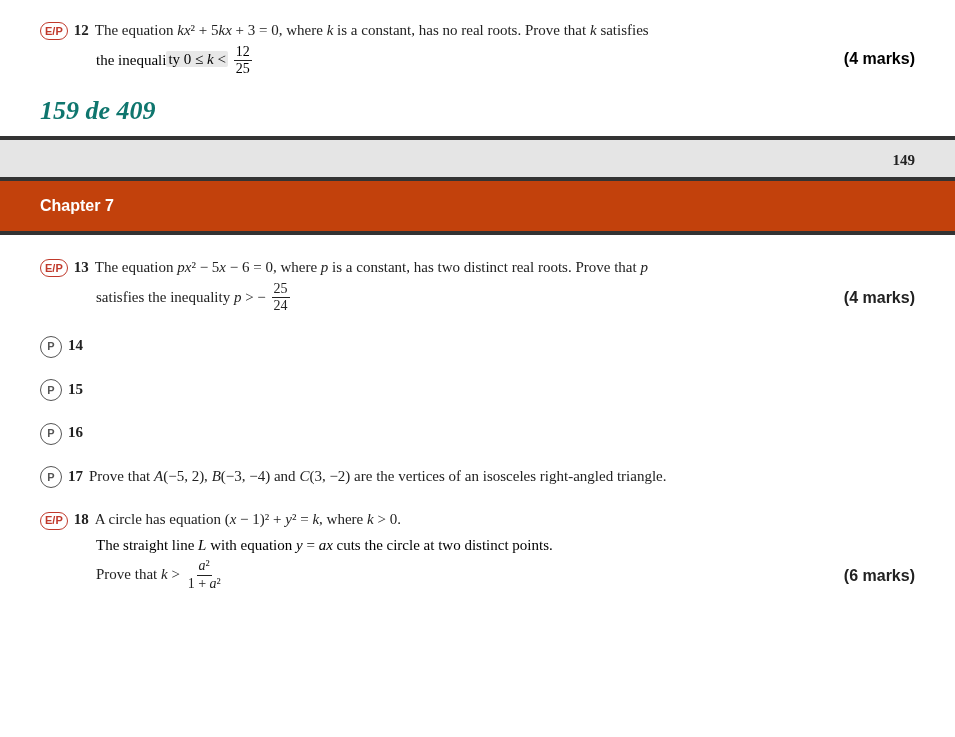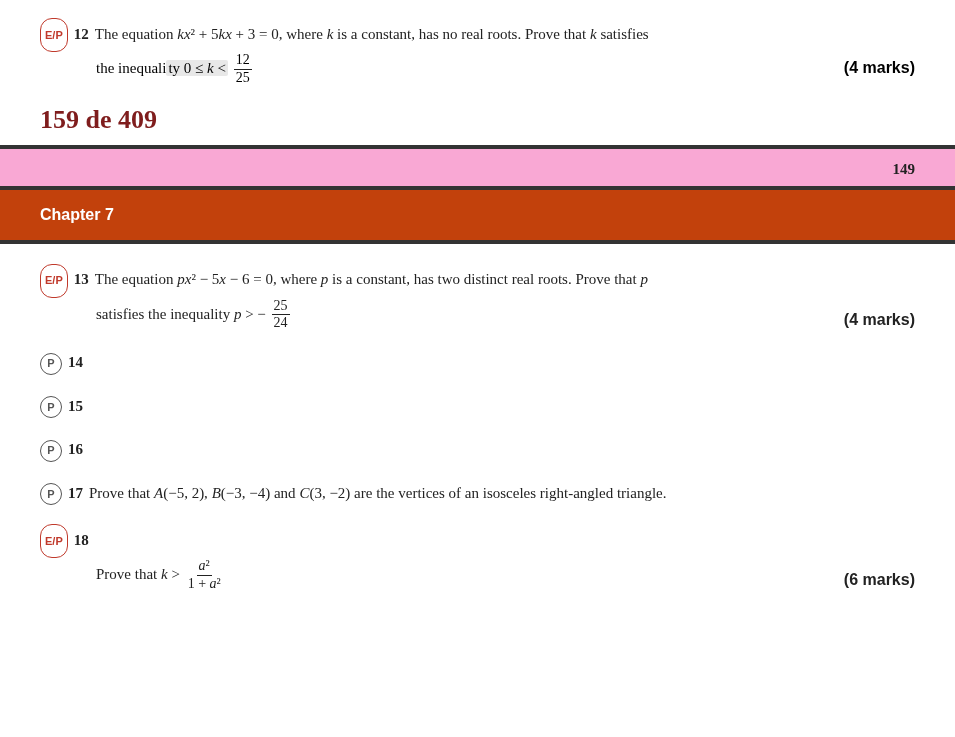--- a/index.html
+++ b/index.html
@@ -43,30 +43,31 @@
 
     .page-indicator {
       display: flex;
       align-items: center;
       gap: 6px;
       margin-top: 6px;
     }
     .page-bold {
       font-size: 26px;
       font-weight: bold;
-      color: #7f1d1d;
+      color: #0f766e;
+      font-style: italic;
     }
 
     .page-number-right {
       text-align: right;
       padding: 12px 40px 8px 0;
       font-size: 15px;
       font-weight: bold;
       color: #222;
-      background: #f9a8d4;
+      background: #e5e5e5;
     }
 
     .chapter-banner {
       background: #c2410c;
       padding: 16px 40px;
       margin-bottom: 0;
     }
     .chapter-banner-text {
       color: #fff;
       font-family: Arial, sans-serif;
@@ -90,32 +91,32 @@
       line-height: 1.7;
       color: #222;
     }
 
     .indent-line {
       margin-left: 56px;
       font-size: 15px;
       line-height: 1.6;
       color: #222;
       display: flex;
-      align-items: flex-end;
+      align-items: center;
       justify-content: space-between;
     }
 
     .ep-badge-inline {
       display: inline-flex;
       align-items: center;
       justify-content: center;
       border: 1.5px solid #c0392b;
       border-radius: 12px;
       padding: 0 4px;
-      height: 34px;
+      height: 18px;
       font-size: 11px;
       color: #c0392b;
       font-family: Arial, sans-serif;
       font-weight: bold;
       margin-right: 6px;
       vertical-align: middle;
       white-space: nowrap;
     }
 
     .p-badge-inline {
@@ -233,20 +234,24 @@
       <span class="p-badge-inline">P</span>
       <span class="num-bold">17</span>
       <span>Prove that <em>A</em>(−5, 2), <em>B</em>(−3, −4) and <em>C</em>(3, −2) are the vertices of an isosceles right-angled triangle.</span>
     </div>
   </div>
 
   <div class="problem-block">
     <div class="problem-line">
       <span class="ep-badge-inline">E/P</span>
       <span class="num-bold">18</span>
+      <span>A circle has equation (<em>x</em> − 1)² + <em>y</em>² = <em>k</em>, where <em>k</em> &gt; 0.</span>
+    </div>
+    <div style="margin-left:56px; font-size:15px; line-height:1.7;">
+      The straight line <em>L</em> with equation <em>y</em> = <em>ax</em> cuts the circle at two distinct points.
     </div>
     <div class="indent-line">
       <span>
         Prove that <em>k</em> &gt;
         <span class="fraction">
           <span class="numerator"><em>a</em>²</span>
           <span class="denominator">1 + <em>a</em>²</span>
         </span>
       </span>
       <span class="marks">(6 marks)</span>

